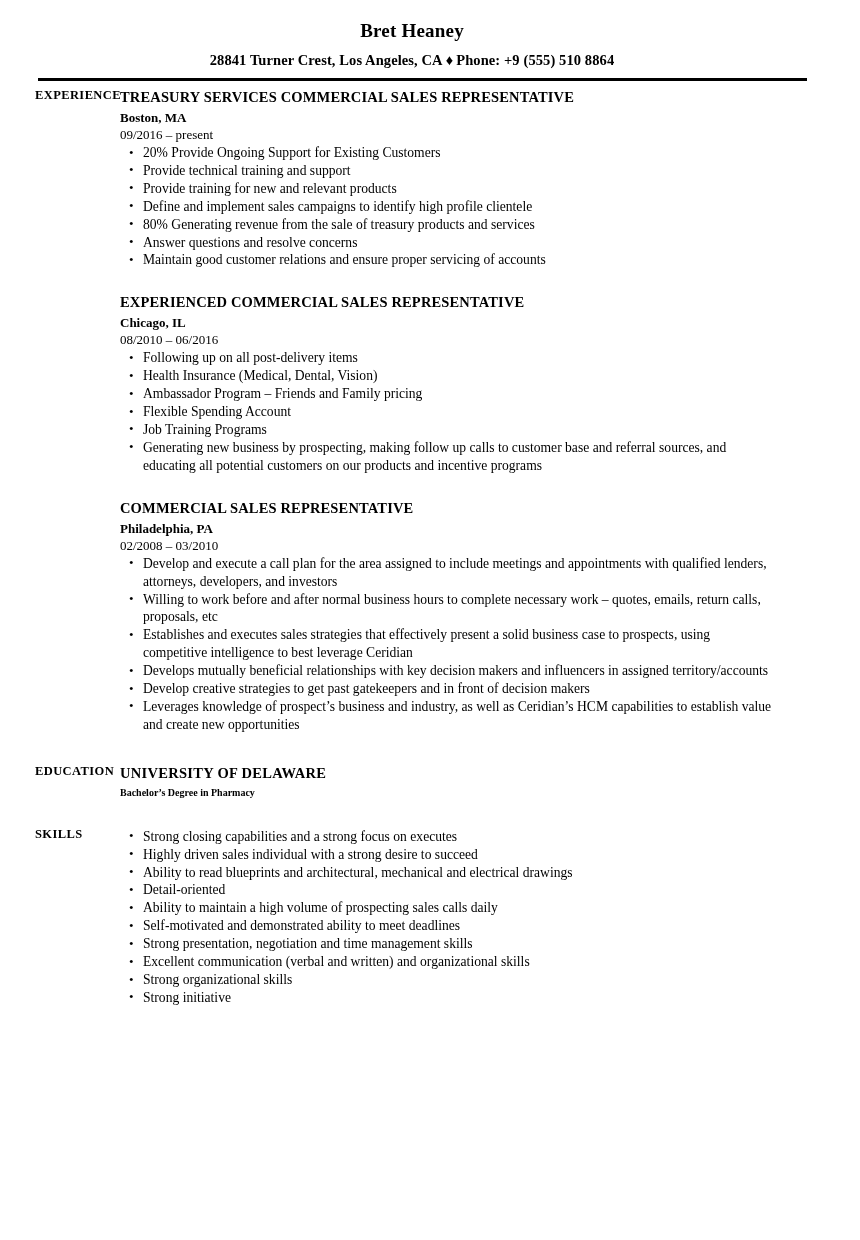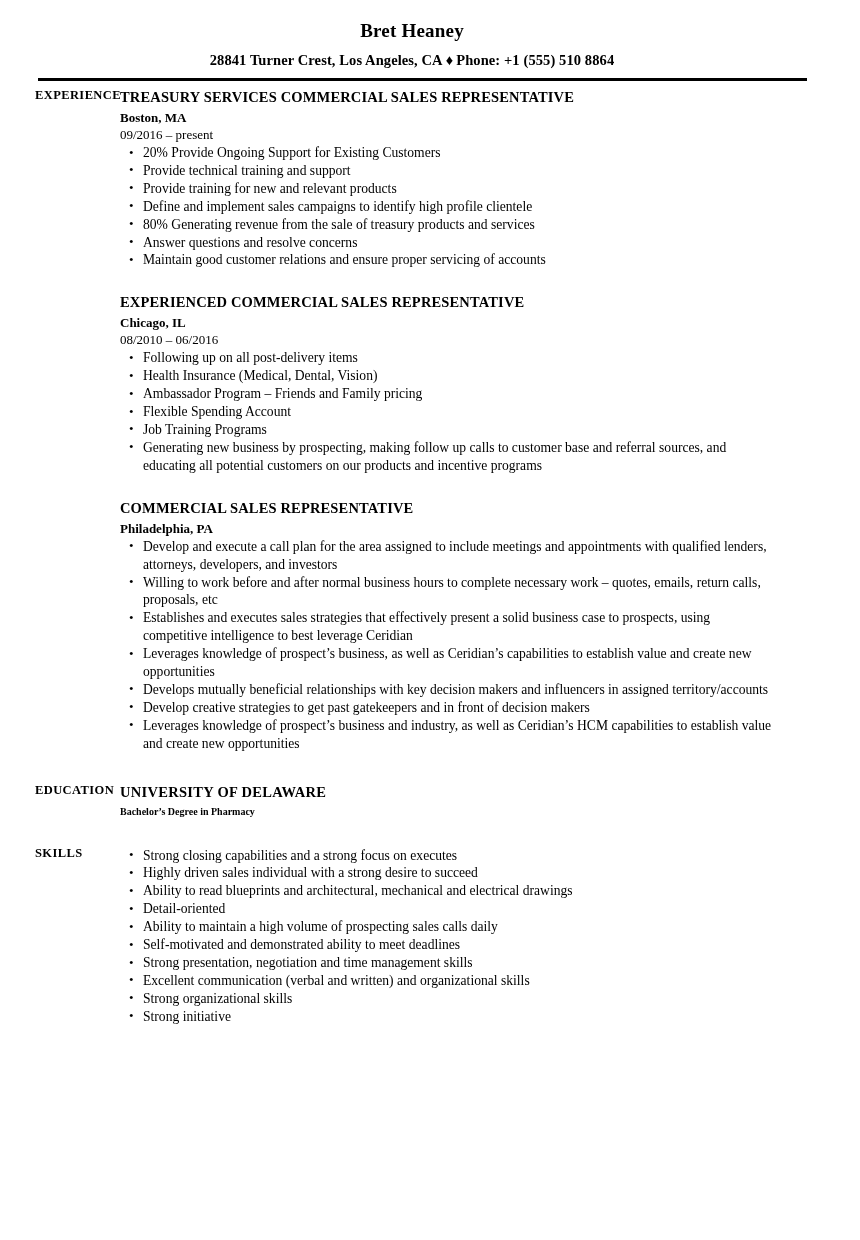--- a/index.html
+++ b/index.html
@@ -141,21 +141,21 @@
   #skills-section { margin-top: 26px; }
 </style>
 </head>
 <body>
 
 <div class="page">
 
   <div class="header">
     <div class="full-name">Bret Heaney</div>
     <div class="contact-line">
-      <span>28841 Turner Crest, Los Angeles, CA</span><span class="contact-sep">♦</span><span>Phone: +1 (555) 510 8864</span>
+      <span>28841 Turner Crest, Los Angeles, CA</span><span class="contact-sep">♦</span><span>Phone: +9 (555) 510 8864</span>
     </div>
   </div>
   <div class="header-rule"></div>
 
   <div class="section" id="experience-section">
     <div class="section-label">EXPERIENCE</div>
     <div class="section-body">
 
       <div class="job" id="job-1">
         <div class="job-title">TREASURY SERVICES COMMERCIAL SALES REPRESENTATIVE</div>
@@ -182,25 +182,25 @@
           <li>Ambassador Program – Friends and Family pricing</li>
           <li>Flexible Spending Account</li>
           <li>Job Training Programs</li>
           <li>Generating new business by prospecting, making follow up calls to customer base and referral sources, and educating all potential customers on our products and incentive programs</li>
         </ul>
       </div>
 
       <div class="job" id="job-3">
         <div class="job-title">COMMERCIAL SALES REPRESENTATIVE</div>
         <div class="job-location">Philadelphia, PA</div>
+        <div class="job-dates">02/2008 – 03/2010</div>
         <ul class="bullets">
           <li>Develop and execute a call plan for the area assigned to include meetings and appointments with qualified lenders, attorneys, developers, and investors</li>
           <li>Willing to work before and after normal business hours to complete necessary work – quotes, emails, return calls, proposals, etc</li>
           <li>Establishes and executes sales strategies that effectively present a solid business case to prospects, using competitive intelligence to best leverage Ceridian</li>
-          <li>Leverages knowledge of prospect’s business, as well as Ceridian’s capabilities to establish value and create new opportunities</li>
           <li>Develops mutually beneficial relationships with key decision makers and influencers in assigned territory/accounts</li>
           <li>Develop creative strategies to get past gatekeepers and in front of decision makers</li>
           <li>Leverages knowledge of prospect’s business and industry, as well as Ceridian’s HCM capabilities to establish value and create new opportunities</li>
         </ul>
       </div>
 
     </div>
   </div>
 
   <div class="section" id="education-section">

